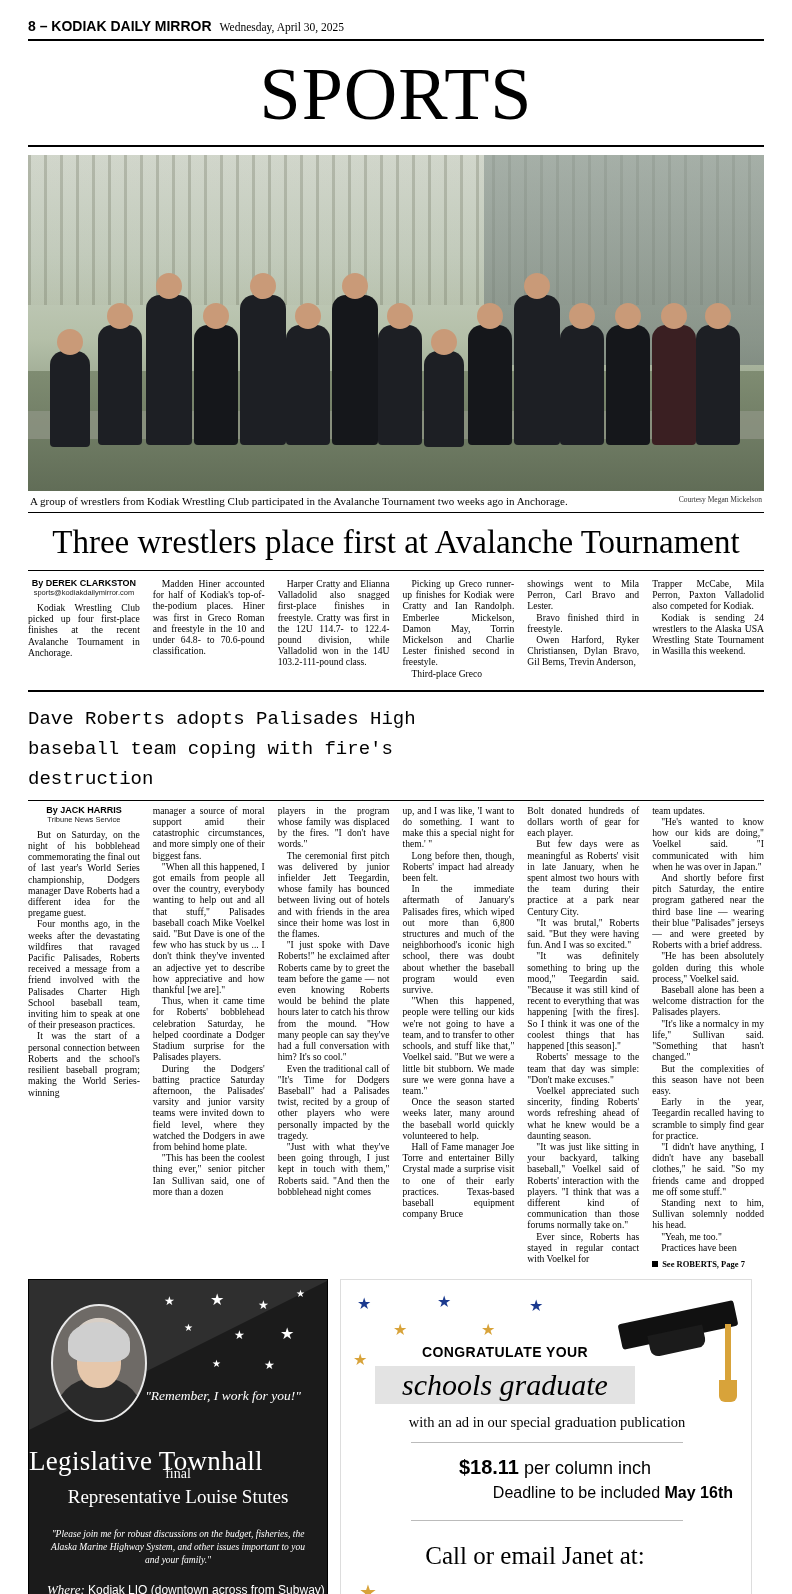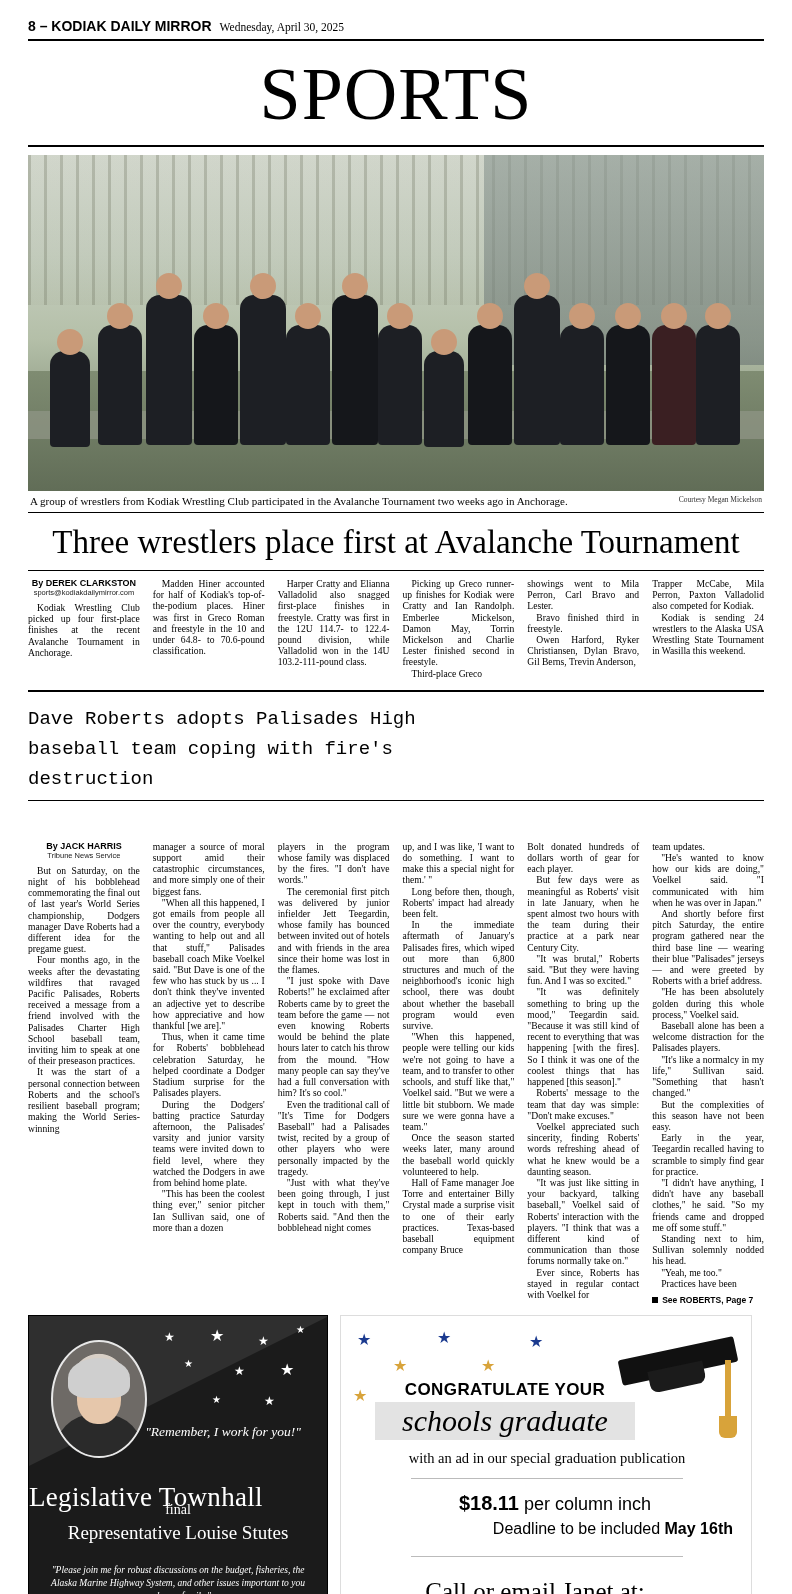--- a/index.html
+++ b/index.html
@@ -94,22 +94,22 @@
   p.body.noind { text-indent:0; }
 
   
   .hr-doub { border-top:2px solid #000; margin-top:2px; }
   .headline2 {
     font-size:19px; line-height:30px; padding:12px 0 6px;
     width:430px;
     font-family:Liberation Mono, monospace;
   }
   .story2 { display:flex; gap:13px; padding-top:4px; }
-  .story2 .col { width:117px;margin-top:36px; }
-  .jump { font-family:Liberation Sans, sans-serif; font-size:8.5px; font-weight:bold; margin-top:6px; }
+  .story2 .col { width:117px; }
+  .jump { font-family:Liberation Serif, serif; font-size:8.5px; font-weight:bold; margin-top:6px; }
   .jump .sq { display:inline-block; width:6px; height:6px; background:#000; margin-right:4px; }
 
   
   .ads { display:flex; gap:12px; margin-top:10px; }
   .ad-left {
     width:300px; height:370px; position:relative; overflow:hidden;
     background:#1b1b1b; color:#fff; border:1px solid #000;
   }
   .ad-left .tri {
     position:absolute; left:0; top:0; width:0; height:0;
@@ -148,21 +148,21 @@
     position:absolute; right:12px; top:14px; width:120px; height:78px;
   }
   .cap .board { position:absolute; left:0; top:18px; width:118px; height:26px;
     background:#111; transform:rotate(-12deg); border-radius:3px;}
   .cap .base { position:absolute; left:30px; top:36px; width:56px; height:22px;
     background:#1b1b1b; border-radius:0 0 8px 8px; transform:rotate(-12deg);}
   .cap .tassel { position:absolute; right:8px; top:30px; width:6px; height:58px; background:#d8a33a;}
   .cap .tasseltip { position:absolute; right:2px; top:86px; width:18px; height:22px;
     background:#d8a33a; border-radius:0 0 6px 6px;}
   .congrat { position:absolute; left:34px; top:64px; width:260px; text-align:center;
-    font-family:"Liberation Sans", sans-serif; font-weight:bold; font-size:17px; letter-spacing:.4px;}
+    font-family:"Liberation Sans", sans-serif; font-weight:bold; font-size:14px; letter-spacing:.4px;}
   .favgrad { position:absolute; left:34px; top:86px; width:260px; text-align:center;
     font-size:30px; font-style:italic; background:#e3e3e3; padding:2px 0;}
   .withad { position:absolute; left:20px; top:134px; width:372px; text-align:center; font-size:14.5px;}
   .price { position:absolute; left:28px; top:176px; width:372px; text-align:center;
     font-family:"Liberation Sans", sans-serif; font-size:18px; }
   .price b { font-size:20px; }
   .deadline { position:absolute; left:20px; top:204px; width:372px; text-align:right;
     font-family:"Liberation Sans", sans-serif; font-size:16px; }
   .hrule { position:absolute; left:70px; width:272px; border-top:1px solid #bbb; }
   .callus { position:absolute; left:8px; top:262px; width:372px; text-align:center; font-size:25px;}
@@ -255,21 +255,21 @@
     </div>
     <div class="col">
       <p class="body noind">manager a source of moral support amid their catastrophic circumstances, and more simply one of their biggest fans.</p>
       <p class="body">"When all this happened, I got emails from people all over the country, everybody wanting to help out and all that stuff," Palisades baseball coach Mike Voelkel said. "But Dave is one of the few who has stuck by us ... I don't think they've invented an adjective yet to describe how appreciative and how thankful [we are]."</p>
       <p class="body">Thus, when it came time for Roberts' bobblehead celebration Saturday, he helped coordinate a Dodger Stadium surprise for the Palisades players.</p>
       <p class="body">During the Dodgers' batting practice Saturday afternoon, the Palisades' varsity and junior varsity teams were invited down to field level, where they watched the Dodgers in awe from behind home plate.</p>
       <p class="body">"This has been the coolest thing ever," senior pitcher Ian Sullivan said, one of more than a dozen</p>
     </div>
     <div class="col">
       <p class="body noind">players in the program whose family was displaced by the fires. "I don't have words."</p>
-      <p class="body">The ceremonial first pitch was delivered by junior infielder Jett Teegardin, whose family has bounced between invited out of hotels and with friends in the area since their home was lost in the flames.</p>
+      <p class="body">The ceremonial first pitch was delivered by junior infielder Jett Teegardin, whose family has bounced between living out of hotels and with friends in the area since their home was lost in the flames.</p>
       <p class="body">"I just spoke with Dave Roberts!" he exclaimed after Roberts came by to greet the team before the game — not even knowing Roberts would be behind the plate hours later to catch his throw from the mound. "How many people can say they've had a full conversation with him? It's so cool."</p>
       <p class="body">Even the traditional call of "It's Time for Dodgers Baseball" had a Palisades twist, recited by a group of other players who were personally impacted by the tragedy.</p>
       <p class="body">"Just with what they've been going through, I just kept in touch with them," Roberts said. "And then the bobblehead night comes</p>
     </div>
     <div class="col">
       <p class="body noind">up, and I was like, 'I want to do something. I want to make this a special night for them.' "</p>
       <p class="body">Long before then, though, Roberts' impact had already been felt.</p>
       <p class="body">In the immediate aftermath of January's Palisades fires, which wiped out more than 6,800 structures and much of the neighborhood's iconic high school, there was doubt about whether the baseball program would even survive.</p>
       <p class="body">"When this happened, people were telling our kids we're not going to have a team, and to transfer to other schools, and stuff like that," Voelkel said. "But we were a little bit stubborn. We made sure we were gonna have a team."</p>
       <p class="body">Once the season started weeks later, many around the baseball world quickly volunteered to help.</p>

